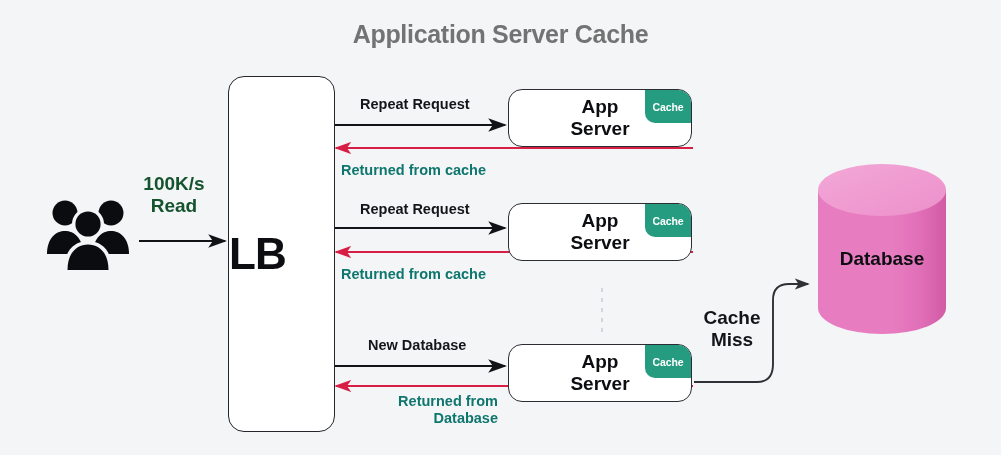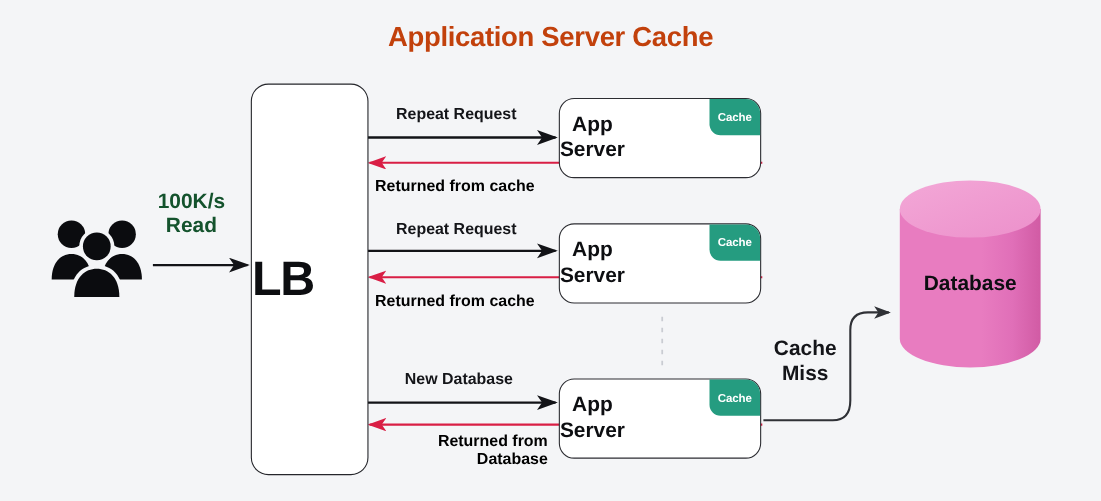--- a/index.html
+++ b/index.html
@@ -18,21 +18,21 @@
 
   
   #diagram-title {
     position: absolute;
     left: 0;
     top: 20px;
     width: 1001px;
     text-align: center;
     font-size: 25px;
     font-weight: bold;
-    color: #c2410c;
+    color: #737373;
     letter-spacing: -0.3px;
   }
 
   
   #wires {
     position: absolute;
     left: 0;
     top: 0;
     width: 1001px;
     height: 455px;
@@ -48,21 +48,21 @@
   }
 
   
   .lbl {
     position: absolute;
     font-weight: bold;
     line-height: 1.16;
     white-space: pre;
   }
   .lbl-black { color: #141519; }
-  .lbl-red   { color: #000000; }
+  .lbl-red   { color: #0f766e; }
 
   #label-read {
     left: 132px;
     top: 173px;
     width: 84px;
     text-align: center;
     font-size: 19px;
     color: #14532d;
   }
   .req-label {
@@ -100,27 +100,27 @@
     font-weight: bold;
     color: #0d0e11;
     letter-spacing: -1px;
   }
 
   
   .app-box {
     position: absolute;
     left: 508px;
     width: 184px;
-    height: 73px;
+    height: 58px;
     background: #ffffff;
     border: 1.6px solid #2c2d32;
     border-radius: 14px;
     display: flex;
     align-items: center;
-    justify-content: flex-start;
+    justify-content: center;
     box-sizing: border-box;
   }
   .app-box .app-text {
     font-size: 19px;
     font-weight: bold;
     color: #0d0e11;
     text-align: center;
     line-height: 1.18;
     white-space: pre;
     position: relative;

